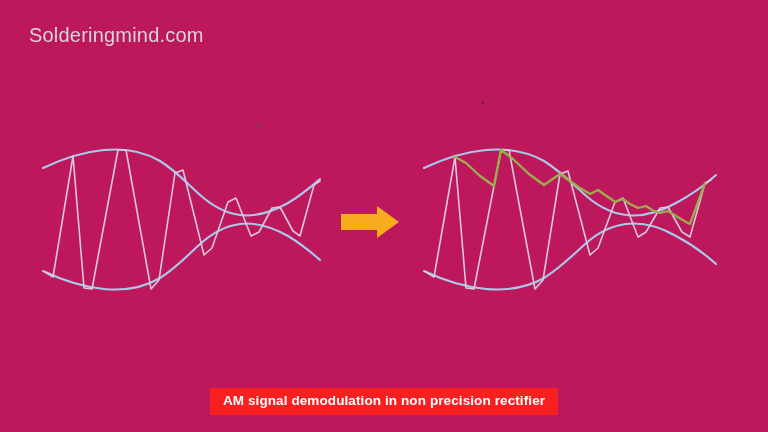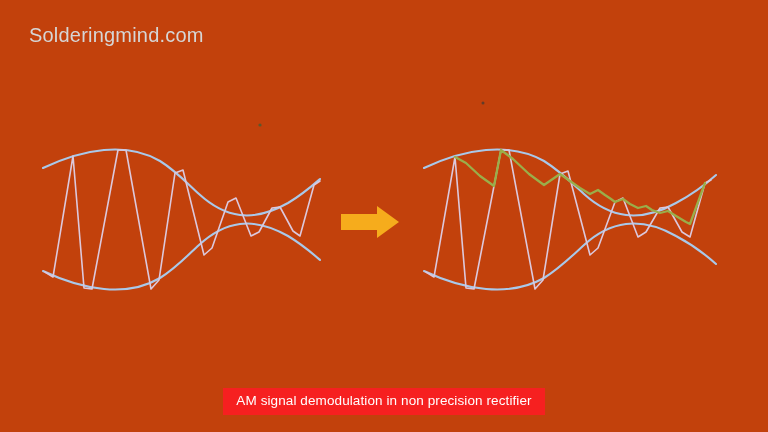--- a/index.html
+++ b/index.html
@@ -39,32 +39,32 @@
     left: 0;
     right: 0;
     top: 388px;
     display: flex;
     justify-content: center;
   }
   #caption-badge {
     background: #f62020;
     color: #ffffff;
     font-size: 13.5px;
-    font-weight: normal;
+    font-weight: bold;
     letter-spacing: 0.1px;
     padding: 6px 13px 7px 13px;
     border-radius: 0;
     white-space: nowrap;
     line-height: 1;
   }
 </style>
 </head>
 <body>
 
-<div id="stage" style="background: #c2410c; text-align: right;">
+<div id="stage" style="background: #be185d; text-align: right;">
 
   <div id="watermark" style="color: rgb(214, 214, 214);">Solderingmind.com</div>
 
   <svg id="figure" viewBox="0 0 768 432">
 
     <g>
 
       <path fill="none" stroke="#a9c9ea" stroke-width="2.1" stroke-linecap="round" stroke-linejoin="round" d="M 43,168 C 62,159 82,152 104,150
                C 126,148 145,152 160,161
                C 176,171 188,184 199,194

